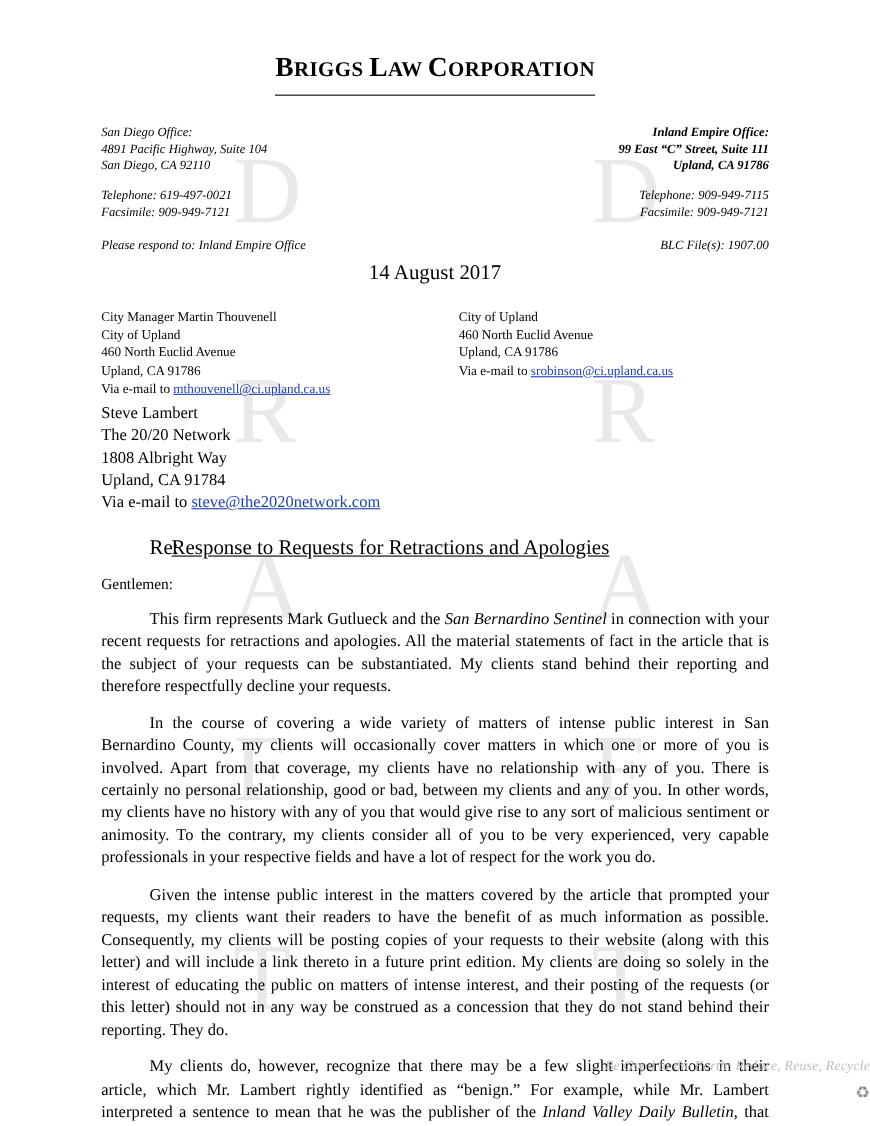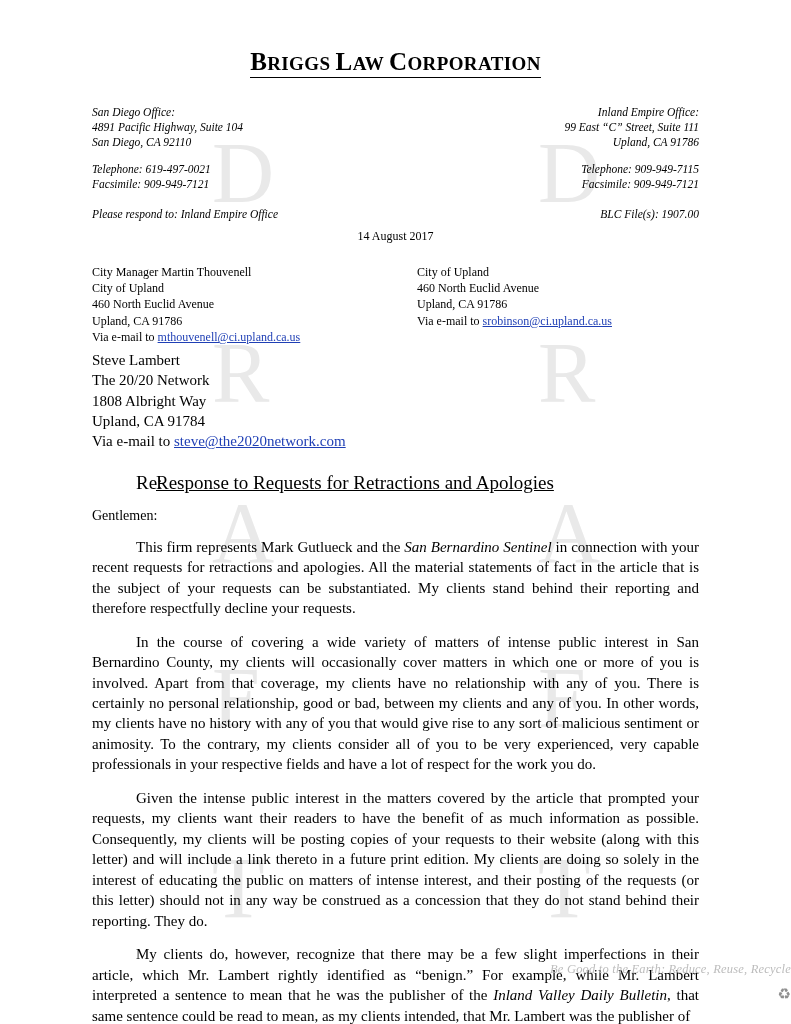--- a/index.html
+++ b/index.html
@@ -53,21 +53,21 @@
 
   
   .firm-title {
     text-align: center;
     margin-top: 48px;
     font-size: 25px;
     font-weight: bold;
     letter-spacing: 0.4px;
     border-bottom: 1.6px solid #000;
     display: inline-block;
-    padding-bottom: 0;
+    padding-bottom: 9px;
     line-height: 1.15;
   }
   .firm-title-wrap {
     text-align: center;
   }
   .firm-title .sc { font-size: 19px; }
 
   .offices {
     margin-top: 27px;
     font-size: 11.5px;
@@ -82,20 +82,21 @@
     top: 0;
     text-align: left;
     line-height: 1.33;
   }
   .office-right {
     position: absolute;
     right: 0;
     top: 0;
     text-align: right;
     line-height: 1.33;
+    font-weight: bold;
   }
   .tel-left {
     position: absolute;
     left: 0;
     top: 57px;
     line-height: 1.33;
     text-align: left;
   }
   .tel-right {
     position: absolute;
@@ -111,21 +112,21 @@
   }
   .fileno {
     position: absolute;
     right: 0;
     top: 103px;
   }
 
   
   .date-line {
     text-align: center;
-    font-size: 12px;
+    font-size: 19px;
     margin-top: 6px;
     margin-bottom: 20px;
   }
 
   
   .addr-row {
     position: relative;
     font-size: 12px;
     line-height: 1.36;
     min-height: 86px;

